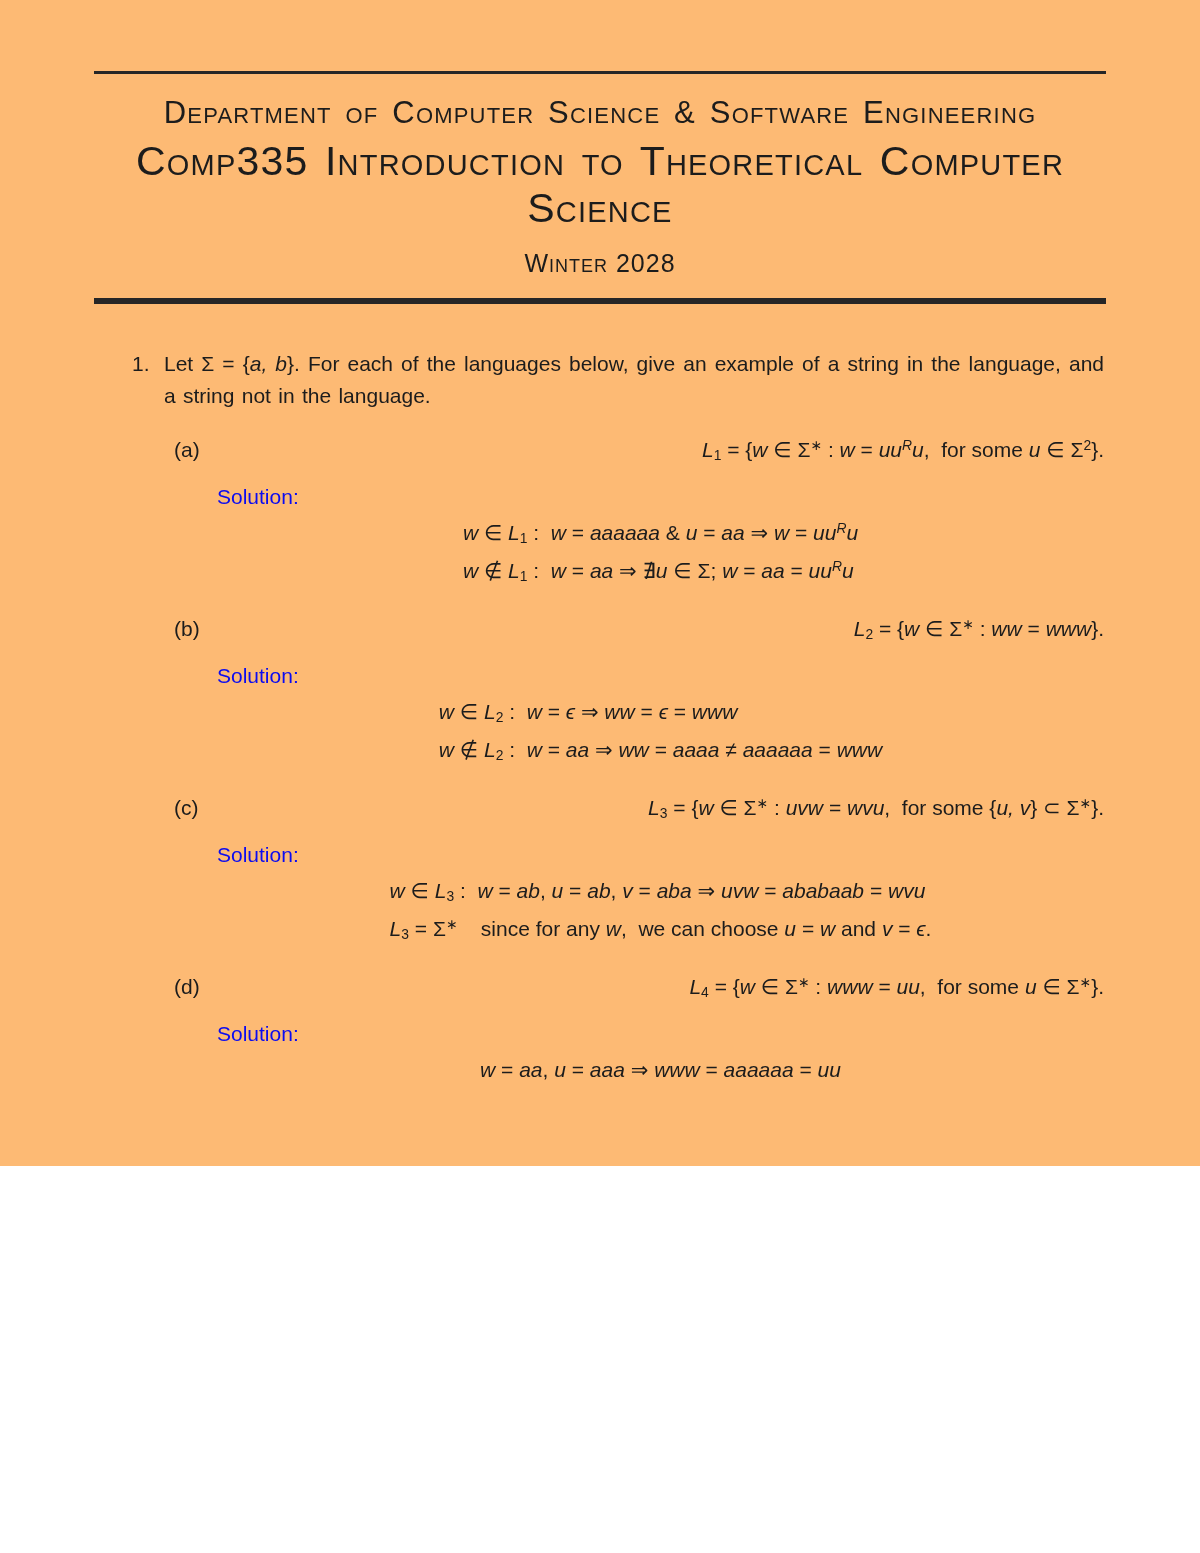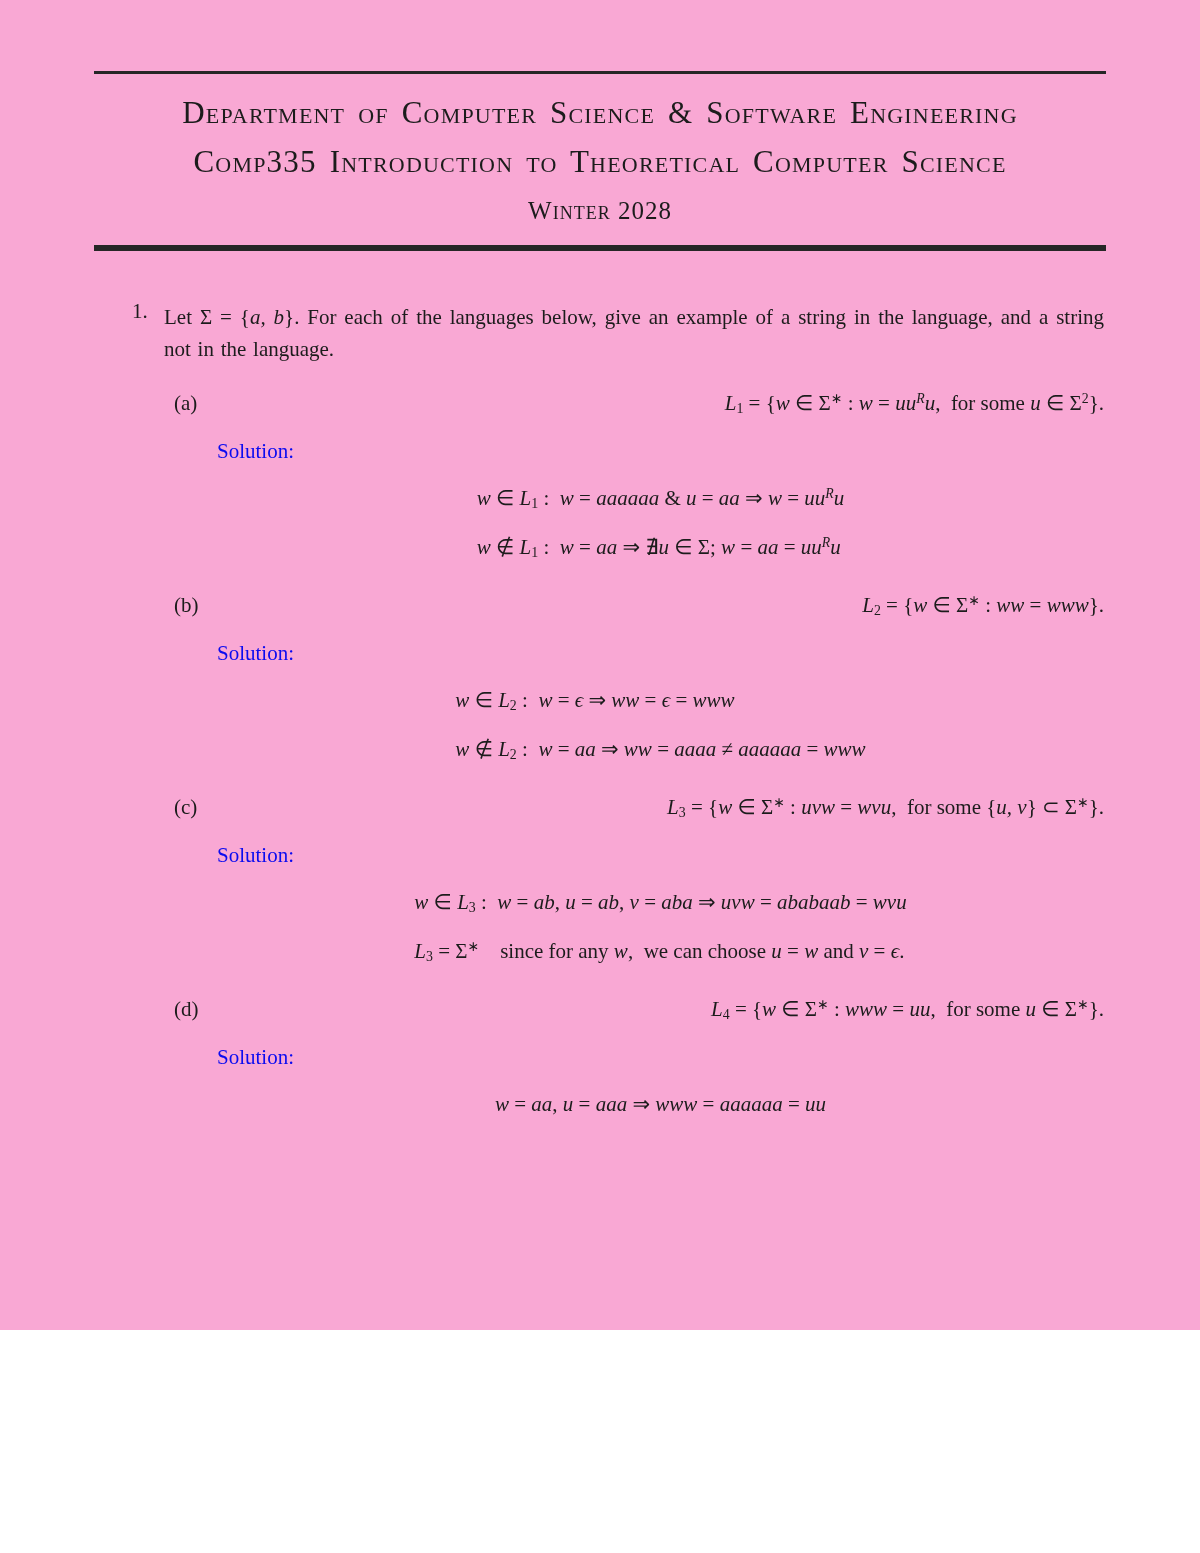--- a/index.html
+++ b/index.html
@@ -1,48 +1,48 @@
 <!DOCTYPE html>
 <html style="--blue: #0b0bf0;"><head>
 <meta charset="utf-8">
 <style>
   :root { --blue: #0b0bf0; --ink: #1c1c1c; --rule: #262626; }
   * { box-sizing: border-box; }
   html, body { margin: 0; padding: 0; background: #ffffff; }
   .page {
     position: relative;
     width: 1200px;
-    height: 1330px;
+    height: 1166px;
     margin: 0 auto;
-    background: #f9a8d4;
+    background: #fdba74;
     color: var(--ink);
-    font-family: Liberation Serif, serif;
+    font-family: Liberation Sans, sans-serif;
     overflow: hidden;
   }
   .content { width: 1012px; margin: 0 auto; padding-top: 71px; }
   .rule { border: none; border-top: 3px solid var(--rule); margin: 0; height: 0; }
   .doc-title { text-align: center; font-variant: small-caps; color: var(--ink); }
   .t1 { font-size: 31px; letter-spacing: 1.2px; word-spacing: 4px; margin-top: 21px; }
-  .t2 { font-size: 31px; letter-spacing: 1.2px; word-spacing: 4px; margin-top: 13px; }
+  .t2 { font-size: 41px; letter-spacing: 1.2px; word-spacing: 4px; margin-top: 7px; }
   .t3 { font-size: 25px; letter-spacing: 1px; margin-top: 17px; margin-bottom: 20px; }
   .assign { text-align: center; font-size: 27px; font-weight: bold; margin: 17px 0; }
   .assign .prefix { margin-right: 8px; }
   .blue { color: var(--blue); }
   main { margin-top: 44px; padding-left: 38px; padding-right: 2px; font-size: 21px; }
   .q { display: flex; }
   .q-num { width: 32px; flex: none; line-height: 32px; }
-  .q-intro { flex: 1; text-align: justify; line-height: 32px; word-spacing: 1.5px; margin-top: 6px; }
+  .q-intro { flex: 1; text-align: justify; line-height: 32px; word-spacing: 1.5px; }
   .sub { display: flex; margin-left: 42px; margin-top: 24px; }
   .sub-label { width: 43px; flex: none; line-height: 28px; }
   .sub-body { flex: 1; }
   .formula { line-height: 28px; white-space: pre-wrap; text-align: right; }
   .solution { color: var(--blue); margin-top: 18px; line-height: 26px; }
   .eq-group { text-align: center; margin-top: 5px; }
   .eq-lines { display: inline-block; text-align: left; }
-  .math-line { line-height: 35px; white-space: pre-wrap; margin-top: 12px; }
+  .math-line { line-height: 35px; white-space: pre-wrap; }
   .k-r { font-style: normal; }
   .k-i { font-style: italic; }
   .k-p { font-size: 66%; position: relative; top: -0.5em; font-style: normal; }
   .k-q { font-size: 66%; position: relative; top: -0.5em; font-style: italic; }
   .k-b { font-size: 66%; position: relative; top: 0.22em; font-style: normal; }
   .footer-pageno {
     position: absolute; top: 1444px; left: 0; width: 100%;
     text-align: center; font-size: 22px;
   }
 </style>

